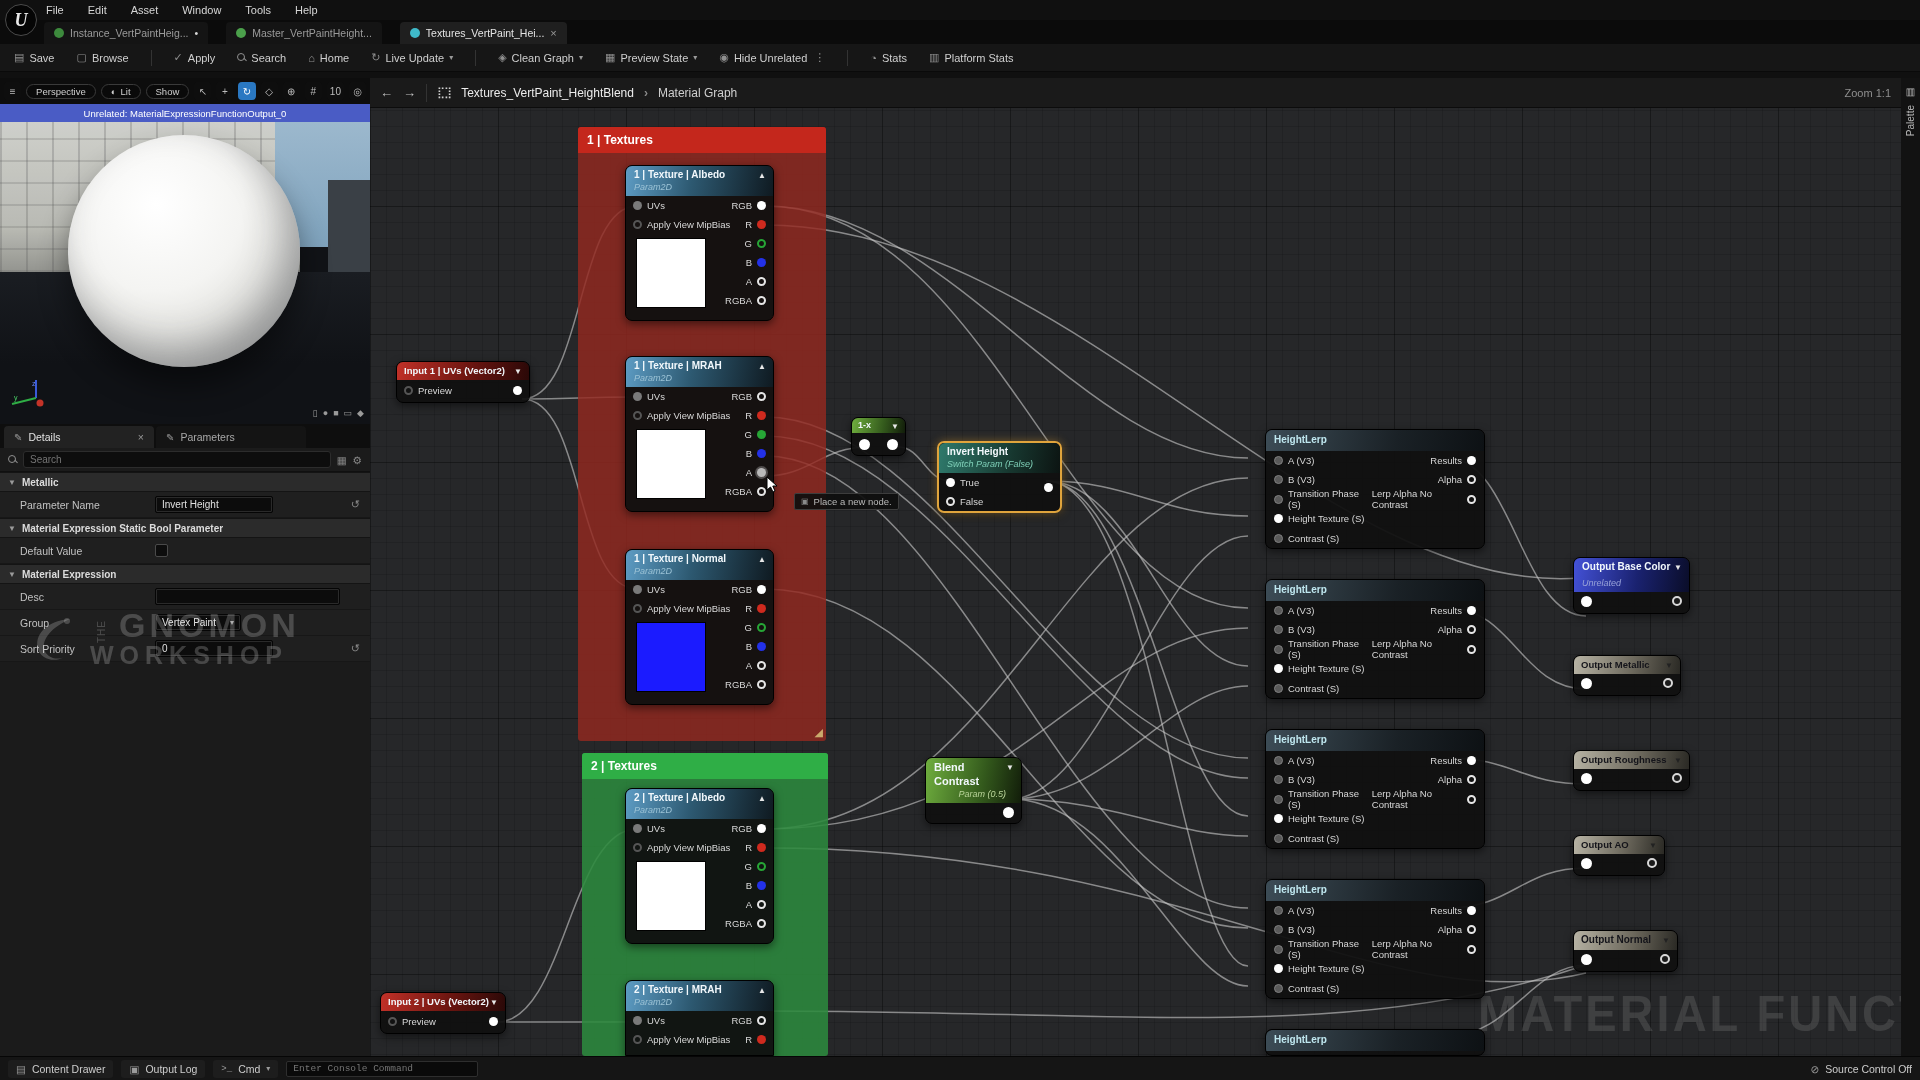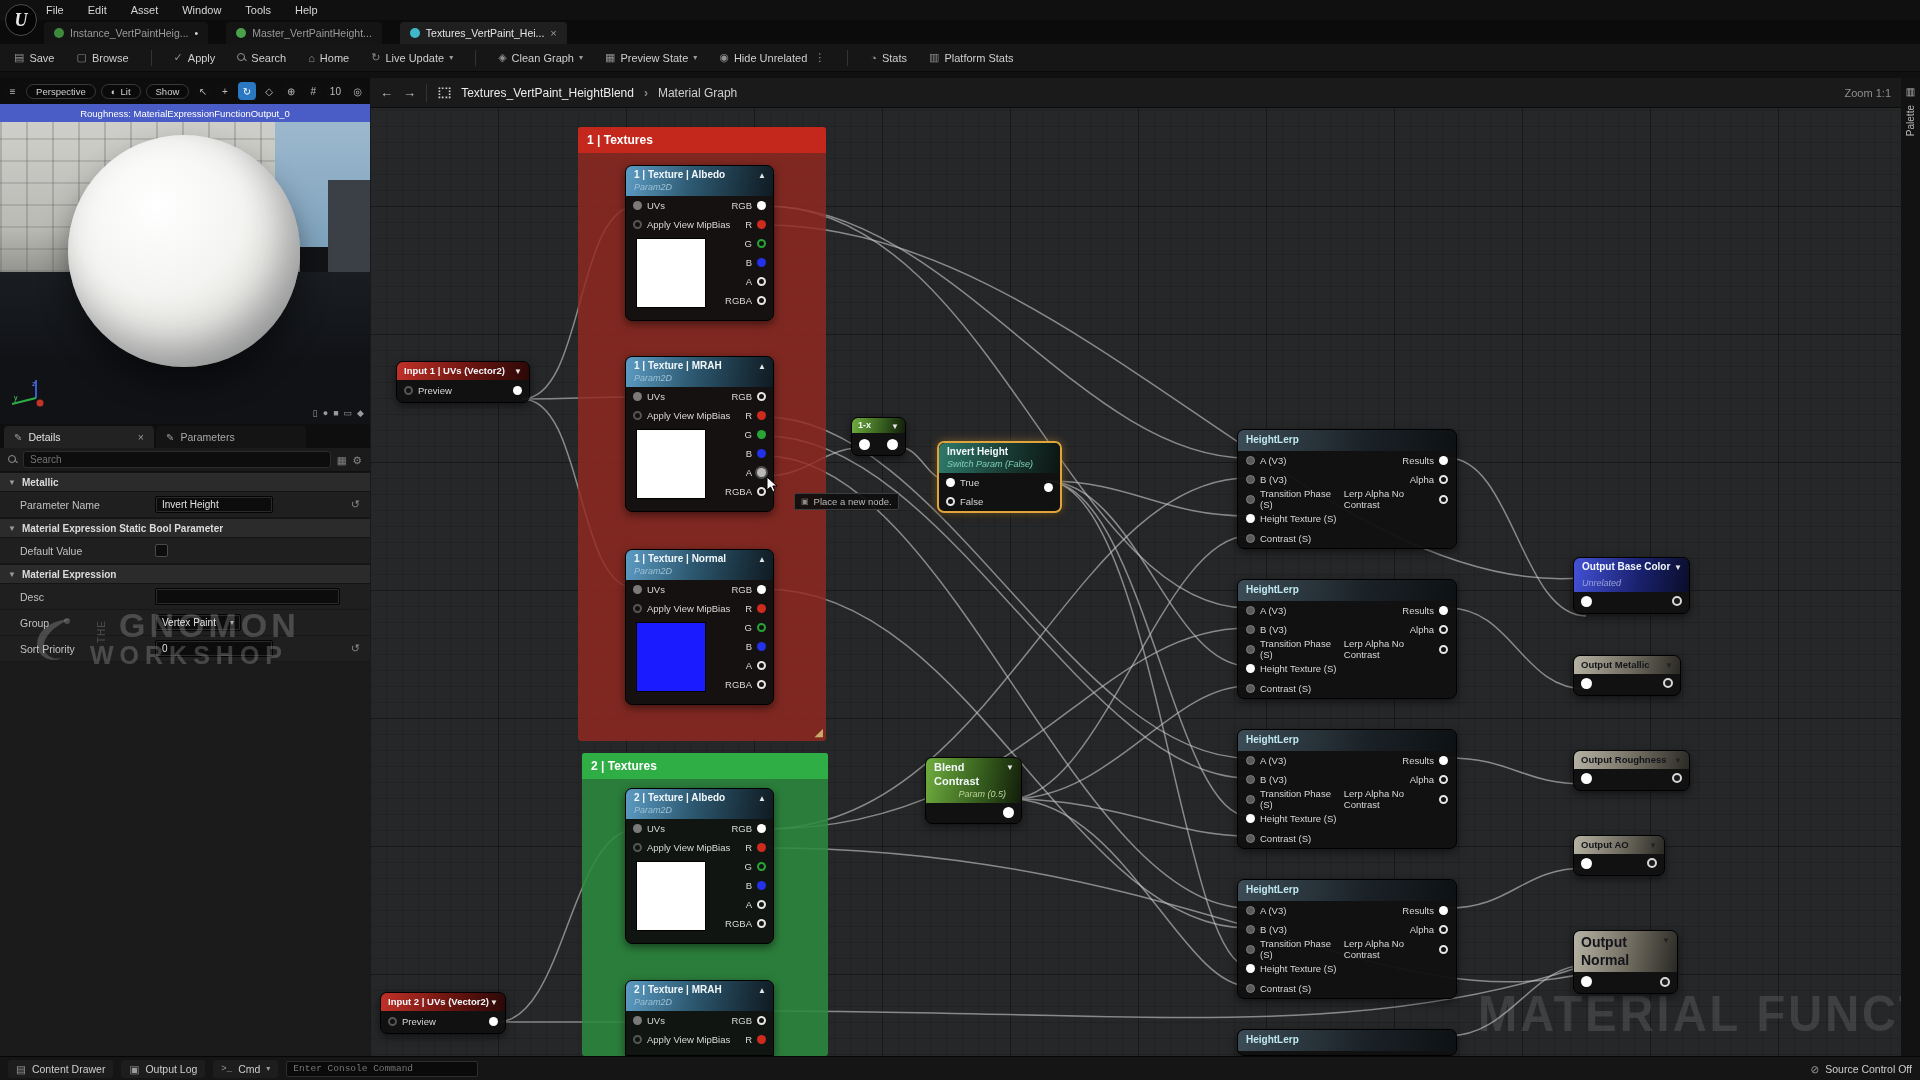--- a/index.html
+++ b/index.html
@@ -151,21 +151,21 @@
 
   .texbody { position:relative; height:124px; }
   .texleft { position:absolute; left:0; top:0; }
   .texright { position:absolute; right:0; top:0; width:64px; }
   .tpv { width:70px; height:70px; margin:4px 0 0 10px; border:1px solid #000; }
   .tpv.white { background:#fff; } .tpv.blue { background:#1b1bff; }
 
   .ihnode { border:2px solid #e0a43c; box-shadow:0 0 10px rgba(224,164,60,.45), 0 3px 8px rgba(0,0,0,.5); }
   .ihout { position:absolute; right:7px; top:40px; }
 
-  .hlnode { width:220px; }
+  .hlnode { width:220px;margin-left:28px; }
   .hlrow { display:flex; align-items:center; height:19.5px; padding:0 8px; gap:5px; }
   .hlrow .rlab { margin-left:auto; }
 
   .outnode .obody { display:flex; align-items:center; justify-content:space-between; padding:4px 7px 6px 7px; }
   .outpin-dark { width:10px; height:10px; border-radius:50%; border:2.5px solid #d8d8d8; background:#1a1a1a; }
 
   .tooltip { position:absolute; background:rgba(14,14,14,.92); border:1px solid #3d3d3d; border-radius:2px;
     color:#b9b9b9; font-size:9.5px; padding:2px 6px; z-index:30; display:flex; gap:5px; align-items:center;}
   .cursor { position:absolute; z-index:31; }
 
@@ -308,21 +308,21 @@
         <div class="vsq">
             <span>#</span>
           </div>
         <div class="vsq">
             <span>10</span>
           </div>
         <div class="vsq">
             <span>◎</span>
           </div>
       </div>
-      <div class="banner">Roughness: MaterialExpressionFunctionOutput_0</div>
+      <div class="banner">Unrelated: MaterialExpressionFunctionOutput_0</div>
       <div class="vpcanvas">
         <div class="ph-building"></div>
         <div class="ph-sky"></div>
         <div class="ph-dark"></div>
         <div class="ph-floor"></div>
         <div class="sphere"></div>
         <svg class="gizmo" width="48" height="40">
           <line x1="30" y1="22" x2="30" y2="4" stroke="#3a5bd9" stroke-width="2"></line>
           <text x="26" y="10" fill="#6a86f0" font-size="7">z</text>
           <line x1="30" y1="22" x2="6" y2="28" stroke="#2fae46" stroke-width="2"></line>
@@ -953,21 +953,21 @@
         <span class="nchv">▼</span>
       </div>
       <div class="obody">
         <span class="pin fw" style="width:11px;height:11px"></span>
         <span class="outpin-dark"></span>
       </div>
     </div>
 
     <div class="node outnode" style="left:1203px;top:852px;width:105px">
       <div class="nhead gryhead" style="padding:3px 7px">
-        <div class="ntitle" style="font-size:14px">Output Normal</div>
+        <div class="ntitle" style="font-size:10px">Output Normal</div>
         <span class="nchv">▼</span>
       </div>
       <div class="obody">
         <span class="pin fw" style="width:11px;height:11px"></span>
         <span class="outpin-dark"></span>
       </div>
     </div>
 
     <div class="wmbig">MATERIAL FUNCTION</div>
   </div>

